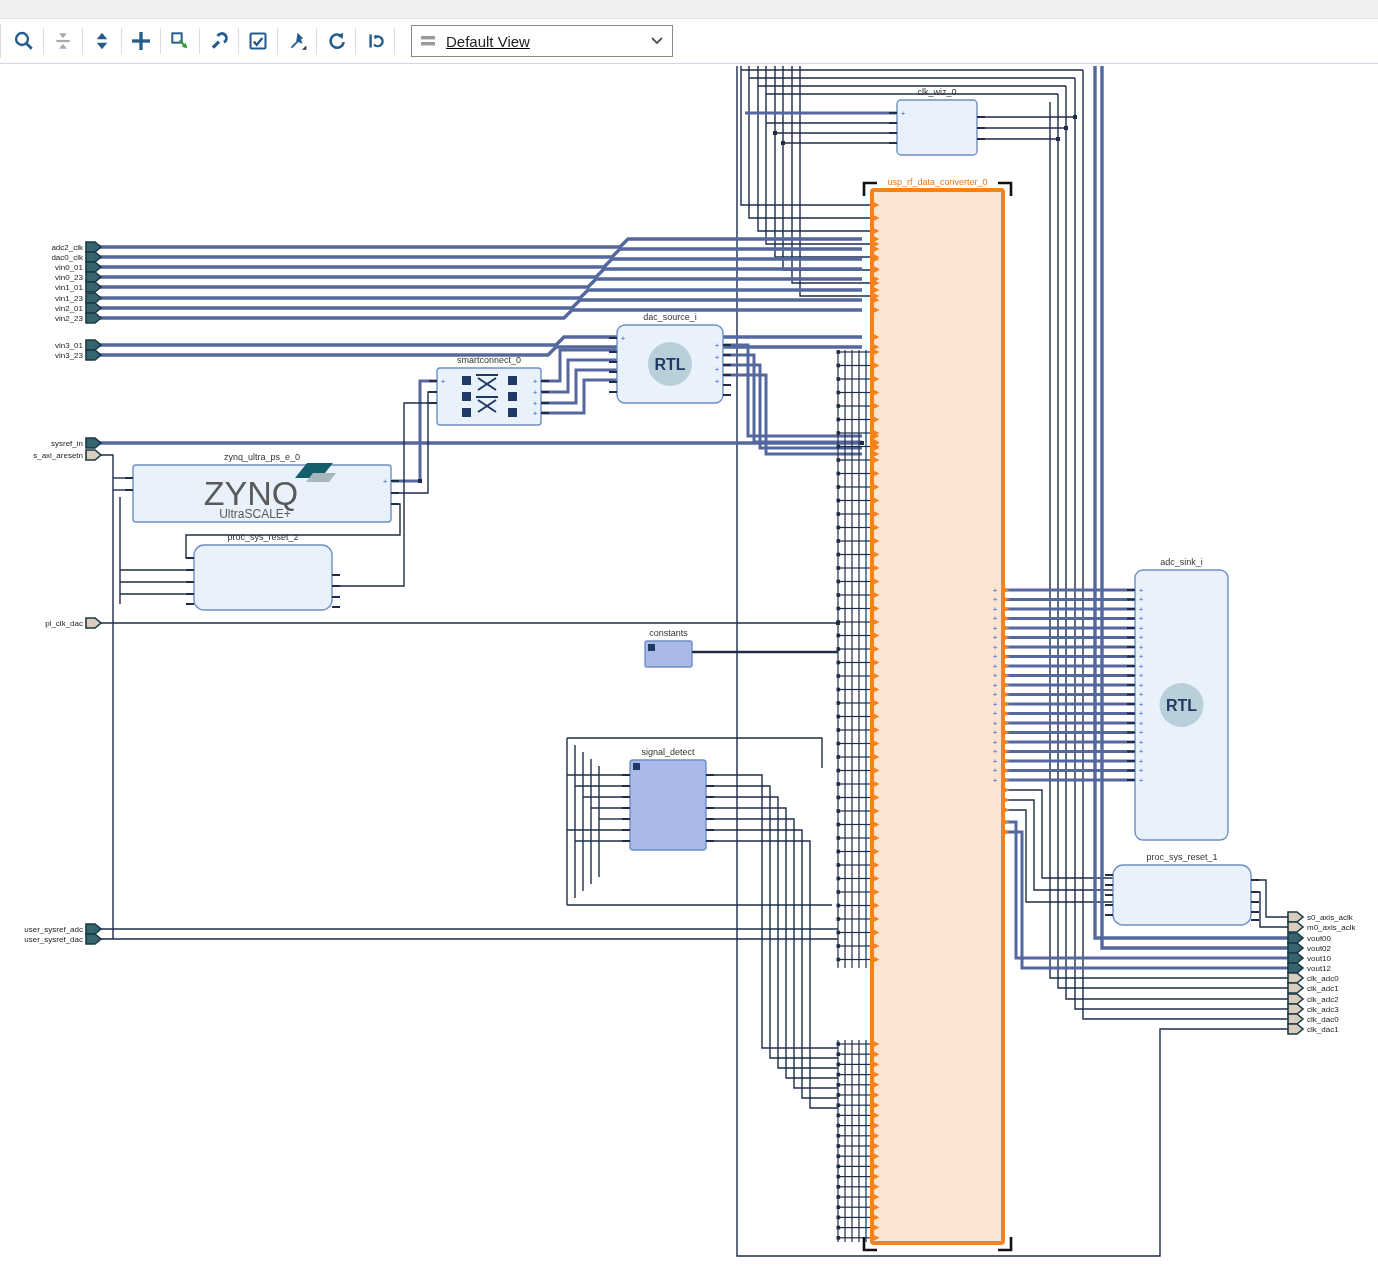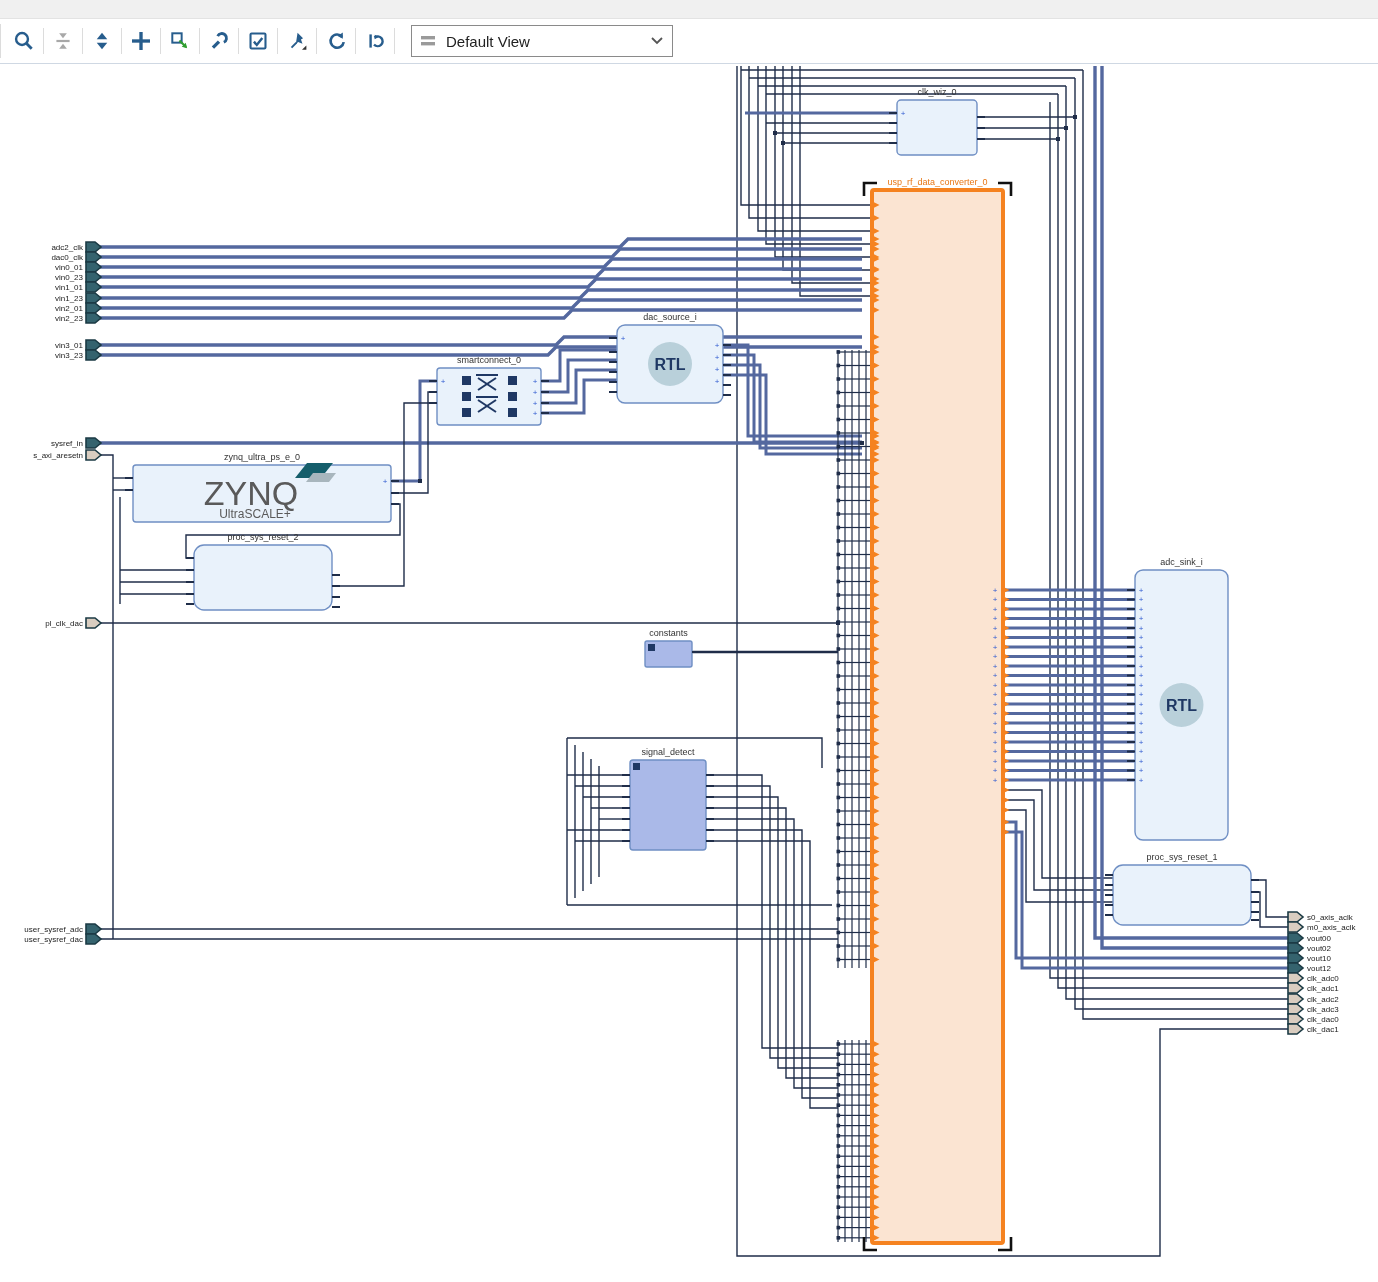--- a/index.html
+++ b/index.html
@@ -1,19 +1,19 @@
 <!DOCTYPE html>
 <html><head>
 <meta charset="utf-8">
 <style>
   html,body{margin:0;padding:0;width:1378px;height:1282px;overflow:hidden;background:#ffffff;
     font-family:"Liberation Sans", sans-serif;}
   .chrome{position:absolute;left:0;top:0;width:1378px;height:18px;background:#f0f0f0;border-bottom:1px solid #e3e3e3;z-index:3;}
   .toolbar{position:absolute;left:0;top:19px;width:1378px;height:44px;background:#ffffff;
-    border-bottom:1px solid #cfd8e3;display:flex;align-items:center;z-index:3;}
+    border-bottom:1px solid #cfd8e3;display:flex;align-items:center;z-index:3;text-decoration:underline;}
   .tb-btn{width:34px;height:34px;display:flex;align-items:center;justify-content:center;cursor:pointer;position:relative;}
   .sep{width:1px;height:26px;background:#dcdcdc;margin:0 2px;}
   .left-edge{width:1px;height:34px;background:#dcdcdc;margin-right:6px;}
   .dropdown{margin-left:14px;height:30px;width:244px;border:1px solid #8a8a8a;display:flex;align-items:center;
     padding:0 8px;background:#fff;cursor:pointer;}
   .dropdown .dd-label{font-size:15px;color:#222;margin-left:8px;flex:1;}
   svg#diagram{position:absolute;left:0;top:0;z-index:1;}
   text{font-family:"Liberation Sans", sans-serif;}
 </style>
 </head>

